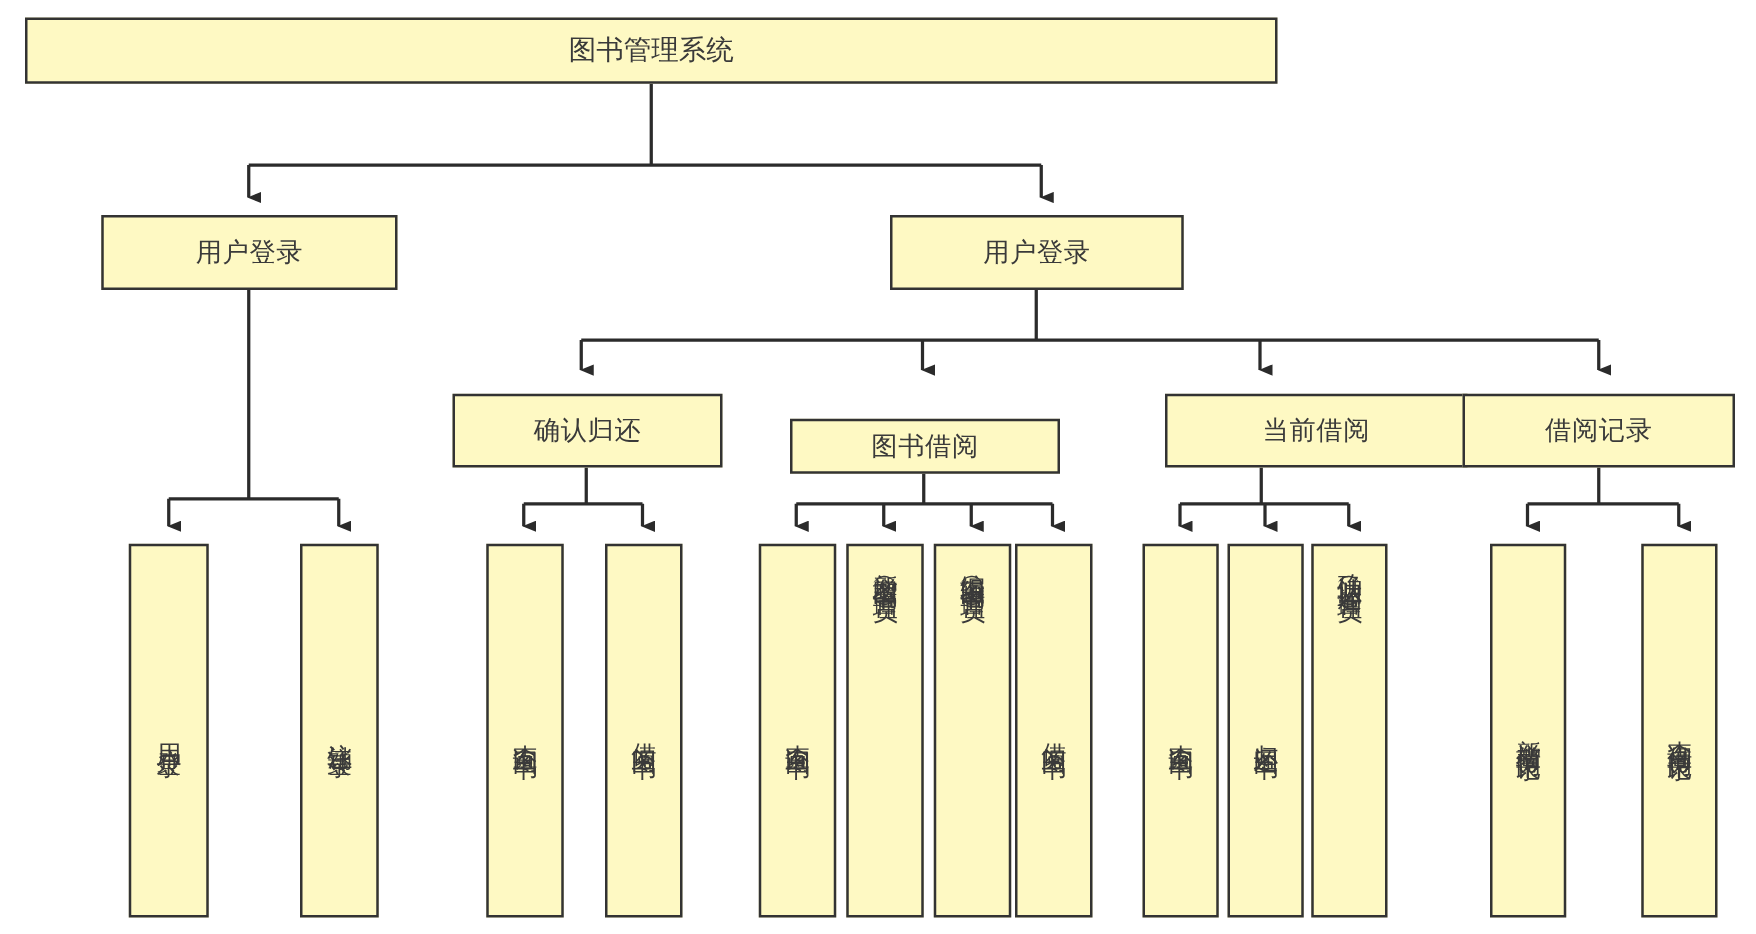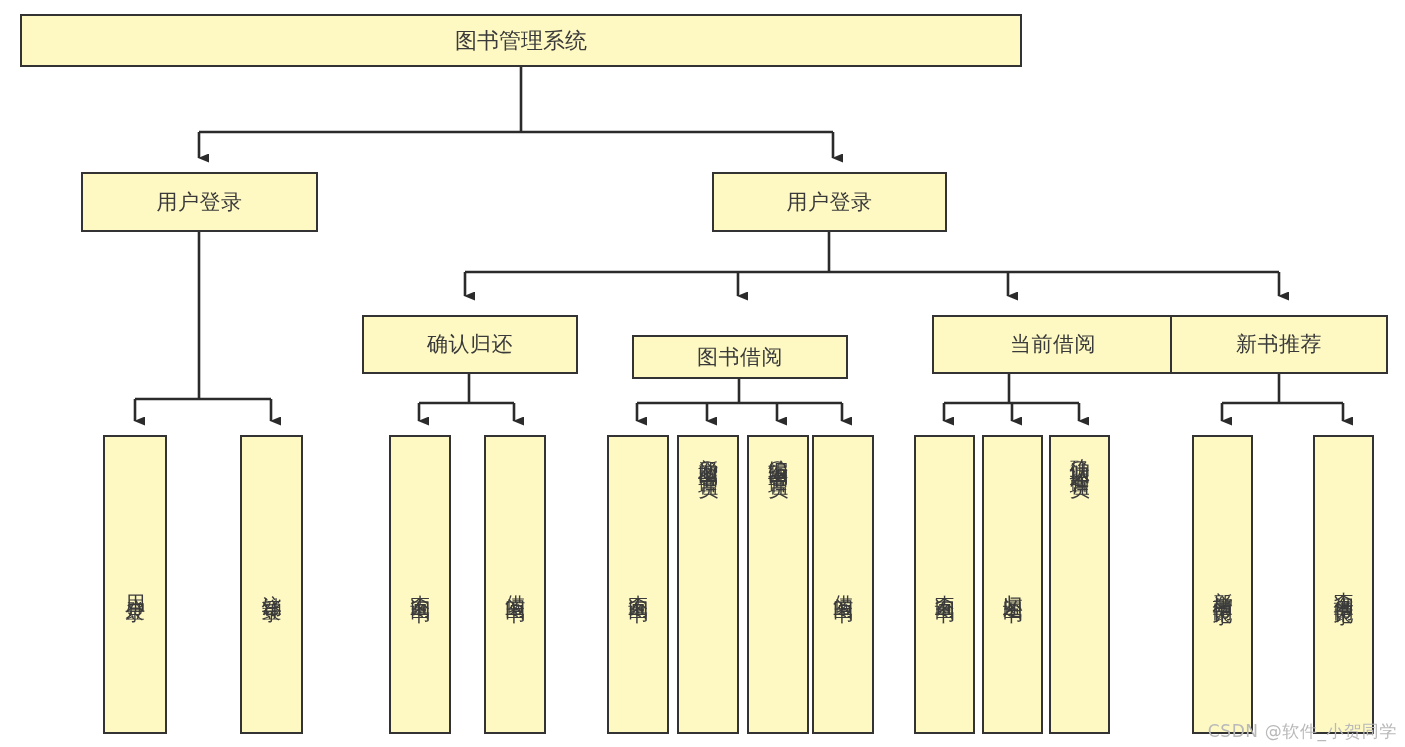--- a/index.html
+++ b/index.html
@@ -140,21 +140,21 @@
   <div class="node h" style="left:362px; top:315px; width:216px; height:59px;">
     <span class="txt">确认归还</span>
   </div>
   <div class="node h" style="left:632px; top:315px; width:216px; height:44px;margin-top:20px;">
     <span class="txt">图书借阅</span>
   </div>
   <div class="node h" style="left:900px; top:315px; width:242px; height:59px;margin-left:32px;">
     <span class="txt">当前借阅</span>
   </div>
   <div class="node h" style="left:1170px; top:315px; width:218px; height:59px;">
-    <span class="txt">新书推荐</span>
+    <span class="txt">借阅记录</span>
   </div>
 
   <div class="node v center" style="left:103px; top:435px; width:64px; height:299px;">
     <span class="txt">用户登录</span>
   </div>
   <div class="node v center" style="left:240px; top:435px; width:63px; height:299px;">
     <span class="txt">注销登录</span>
   </div>
 
   <div class="node v center" style="left:389px; top:435px; width:62px; height:299px;">
@@ -187,15 +187,14 @@
     <span class="txt">确认归还（管理员）</span>
   </div>
 
   <div class="node v center" style="left:1192px; top:435px; width:61px; height:299px;">
     <span class="txt">新增借阅记录</span>
   </div>
   <div class="node v center" style="left:1313px; top:435px; width:61px; height:299px;">
     <span class="txt">查询借阅记录</span>
   </div>
 
-  <div class="watermark">CSDN @软件_小贺同学</div>
 
 </div>
 
 </body></html>

